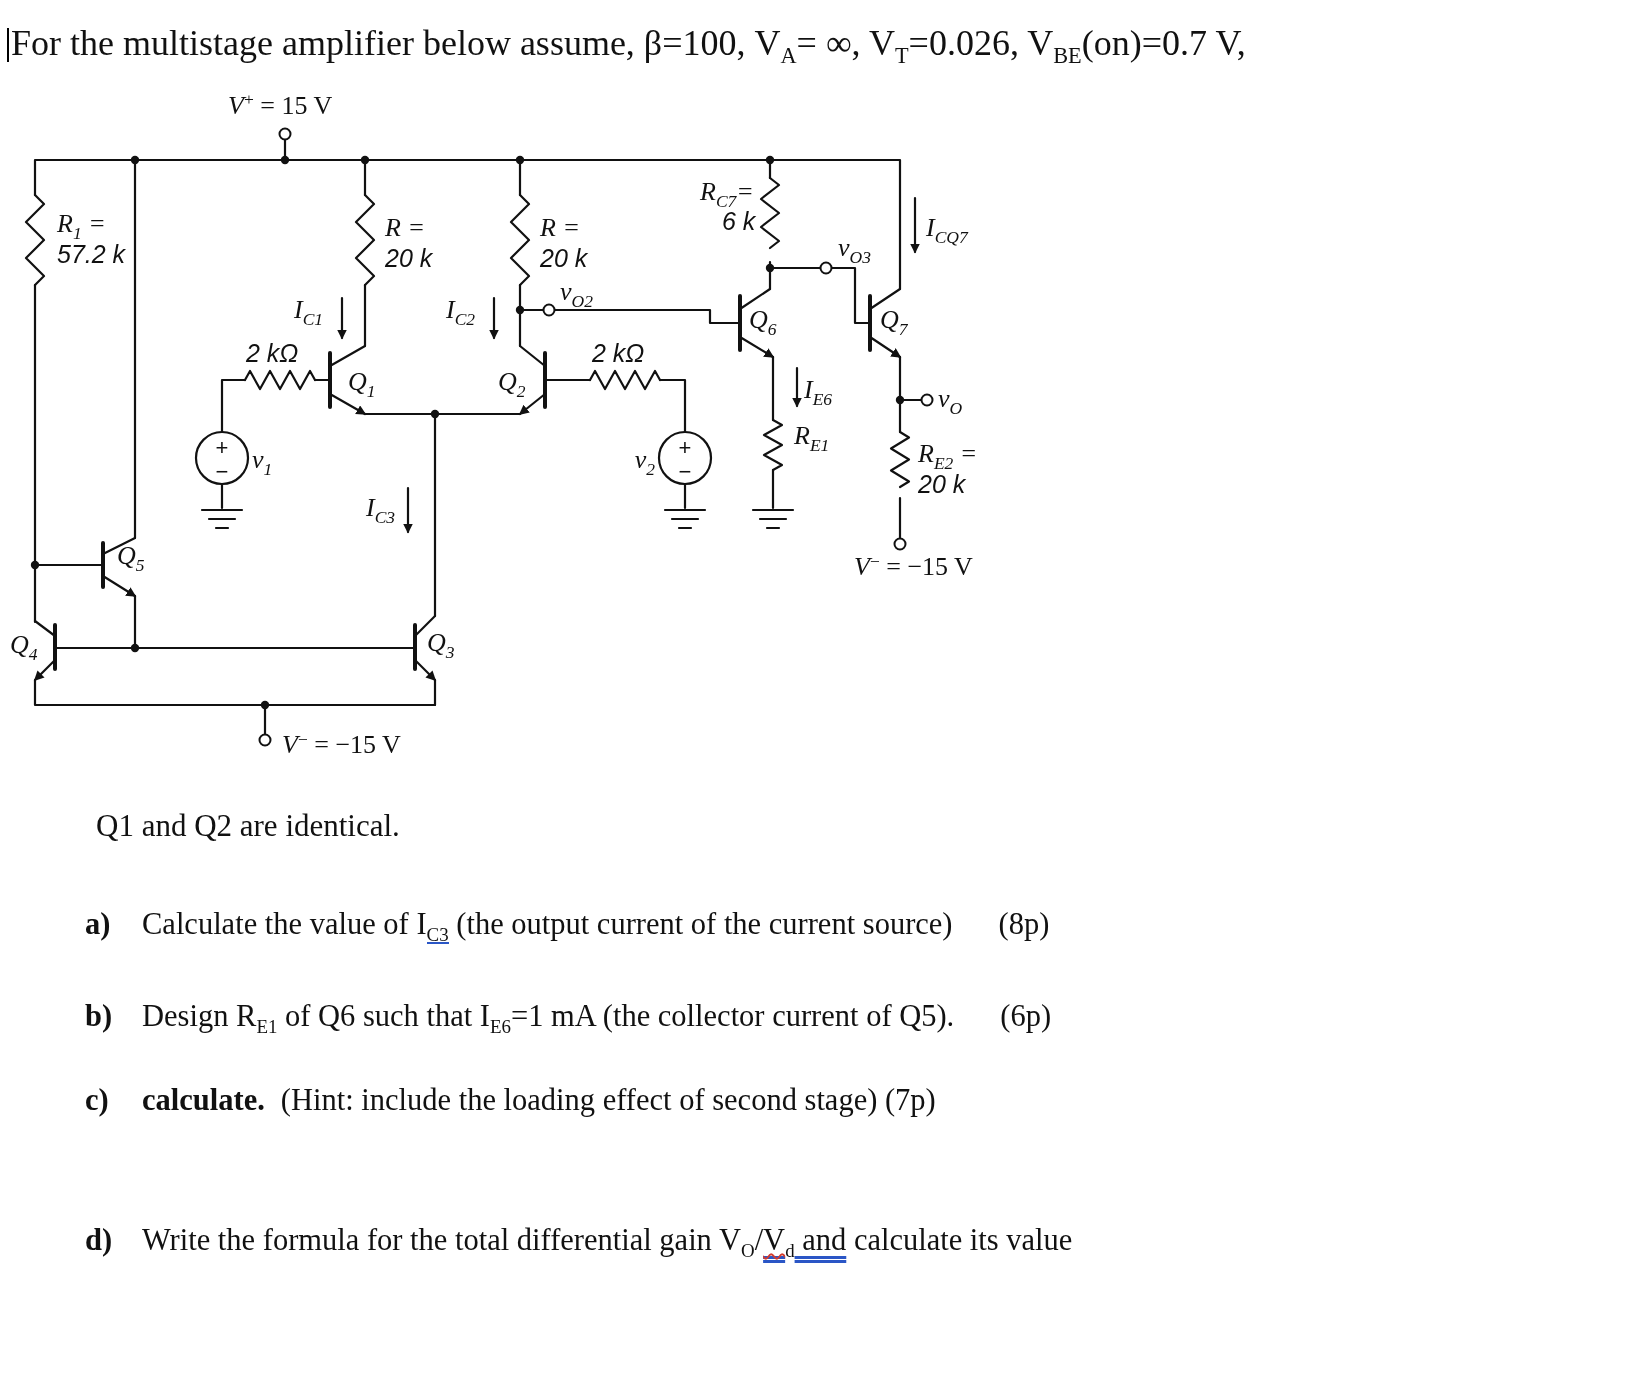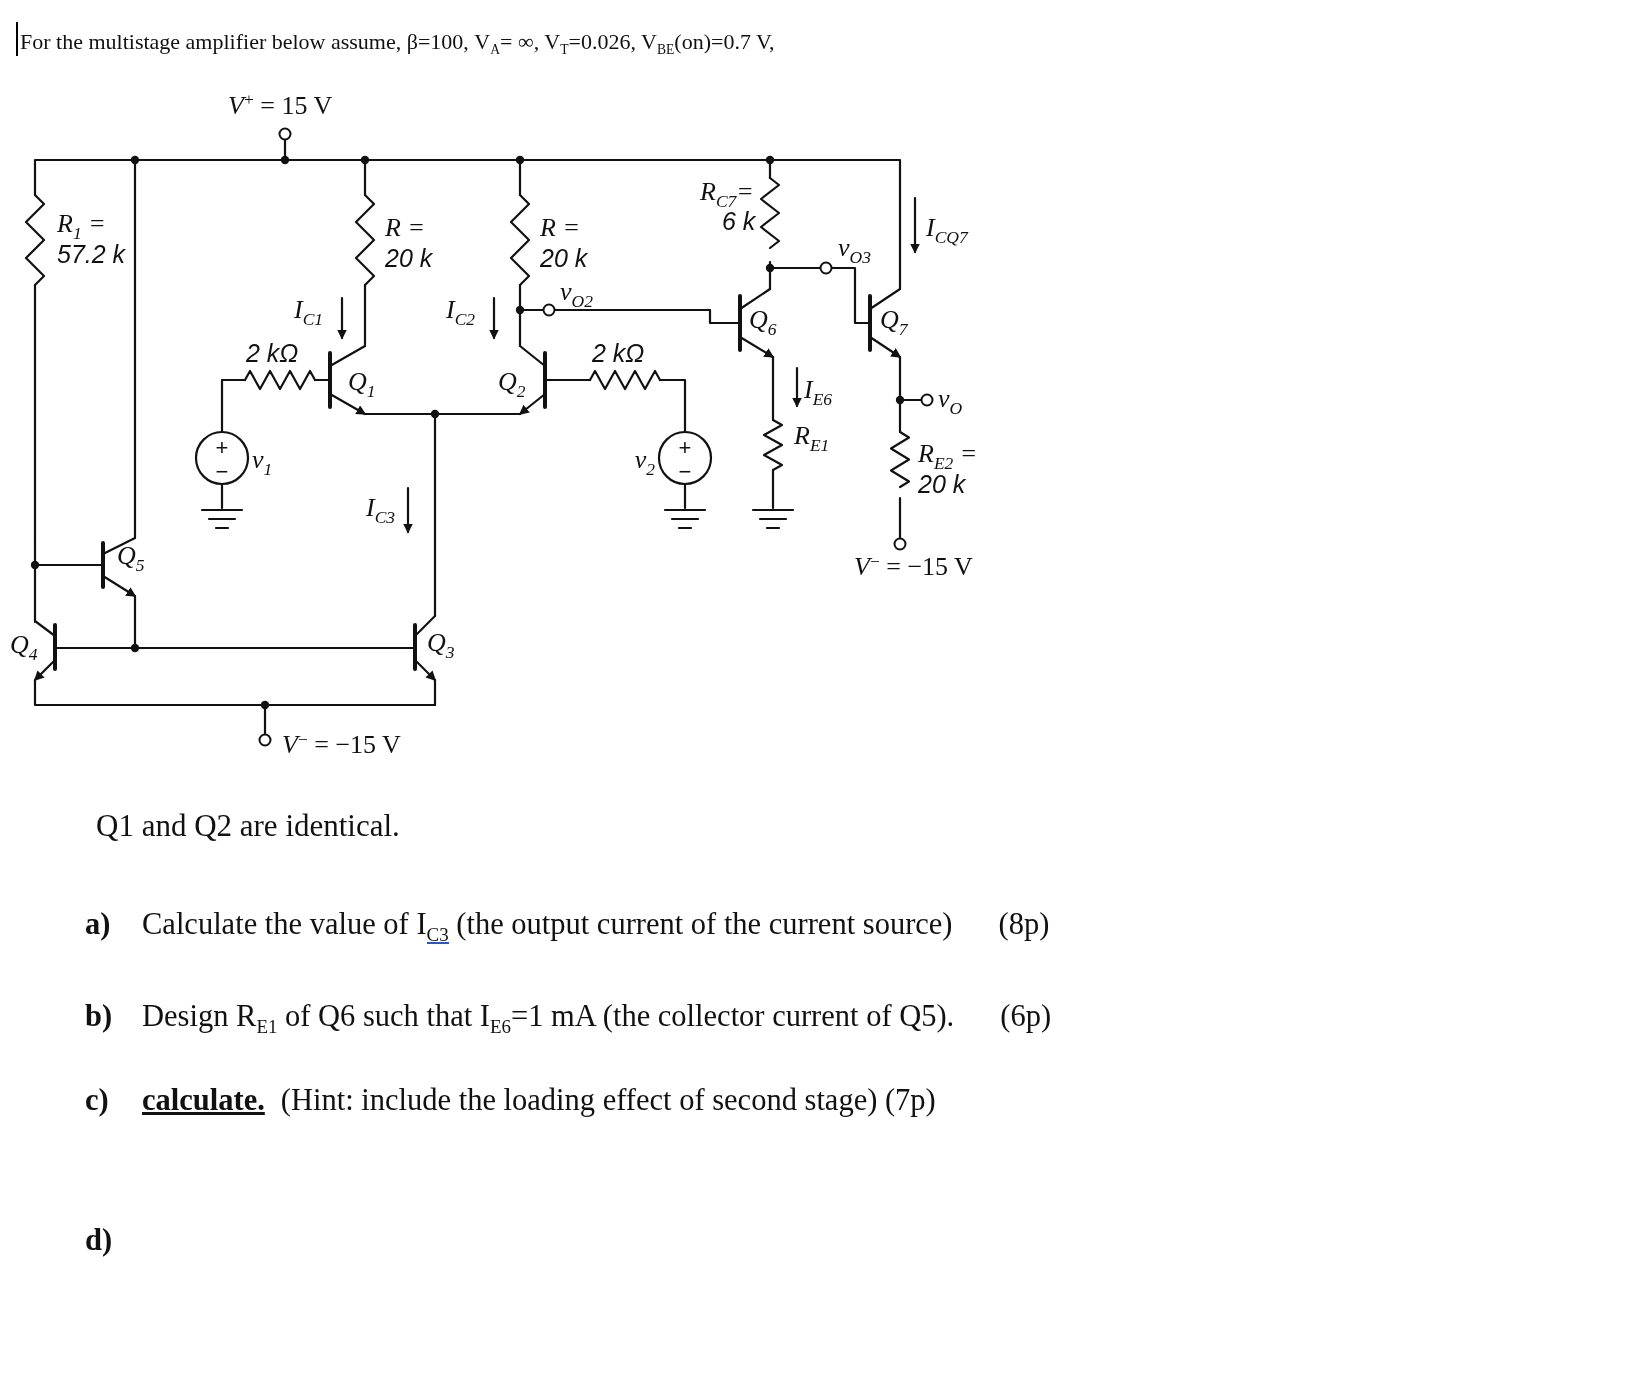--- a/index.html
+++ b/index.html
@@ -1,29 +1,29 @@
 <!DOCTYPE html>
 <html><head>
 <meta charset="utf-8">
 <style>
   html,body{margin:0;padding:0;}
   body{
     width:1630px;height:1390px;position:relative;background:#ffffff;
     font-family:"Liberation Serif",serif;color:#111;overflow:hidden;
   }
-  .title{position:absolute;left:16px;top:22px;font-size:22px;white-space:nowrap;}
+  .title{position:absolute;left:7px;top:22px;font-size:36px;white-space:nowrap;}
   .caret{display:inline-block;width:2px;height:34px;background:#000;margin-right:2px;vertical-align:-7px;}
   sub{font-size:0.62em;}
   .notes{position:absolute;left:80px;top:808px;font-size:31px;margin-left:16px;}
   .q{position:absolute;left:85px;font-size:30.5px;display:flex;align-items:flex-start;line-height:1.5;}
   .qlabel{font-weight:700;width:57px;flex:0 0 auto;}
   .qline{display:block;}
   .pts{margin-left:46px;}
   .hintgap{margin-left:16px;}
-  .bold{font-weight:700;text-decoration:underline;}
+  .bold{font-weight:700;}
   .u-a{border-bottom:2.5px solid #2a56c6;padding-bottom:1px;}
   .gram{text-decoration:underline double #2a56c6;text-decoration-thickness:3px;text-underline-offset:6px;}
   .wavy{text-decoration:underline wavy #d23b2e;text-decoration-thickness:2px;text-underline-offset:3px;}
   svg{position:absolute;left:0;top:0;}
   .cl{font-size:26px;fill:#111;font-family:"Liberation Serif",serif;}
   .it{font-style:italic;}
   .sv{font-size:25px;fill:#111;font-family:"Liberation Sans",sans-serif;font-style:italic;}
   .ss{font-size:17.5px;}
   .sp{font-size:17.5px;}
   .pm{font-size:22px;fill:#111;font-family:"Liberation Sans",sans-serif;text-anchor:middle;}
@@ -201,14 +201,15 @@
 <div class="q" style="top:1078px">
   <span class="qlabel">c)</span>
   <span class="qtext">
     <span class="qline"><span class="bold">calculate.</span><span class="hintgap">(Hint: include the loading effect of second stage) (7p)</span></span>
   </span>
 </div>
 
 <div class="q" style="top:1218px">
   <span class="qlabel">d)</span>
   <span class="qtext">
+    <span class="qline"><span>Write the formula for the total differential gain V</span><sub>O</sub><span>/</span><span class="gram"><span class="wavy"><span>V</span><sub>d</sub></span><span> and</span></span><span> calculate its value</span></span>
   </span>
 </div>
 
 </body></html>

